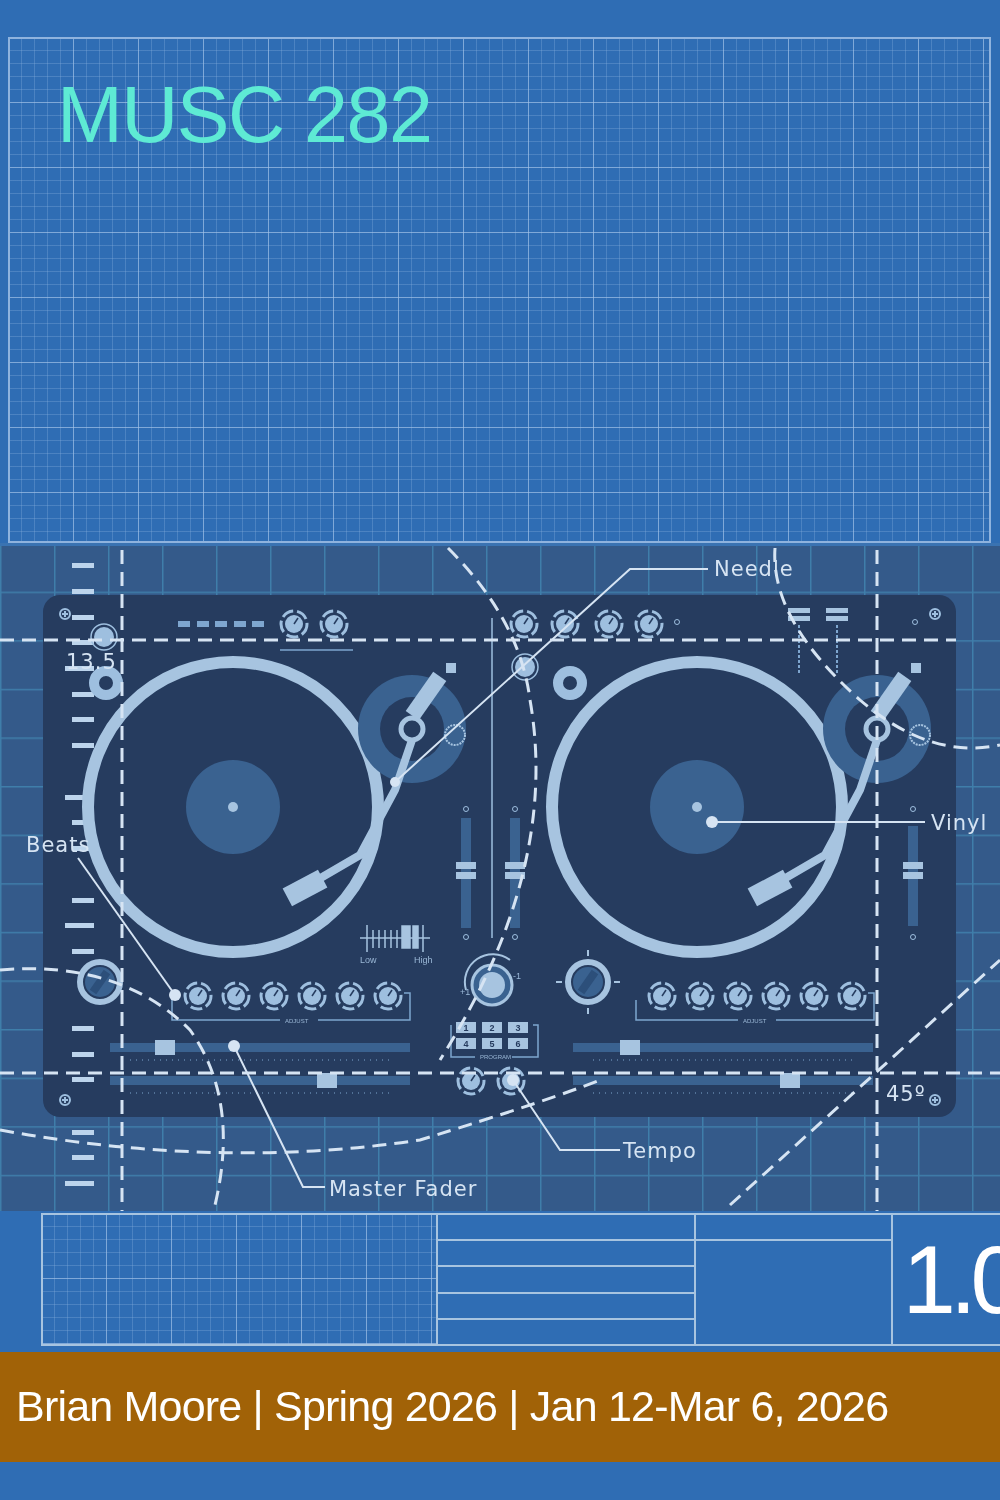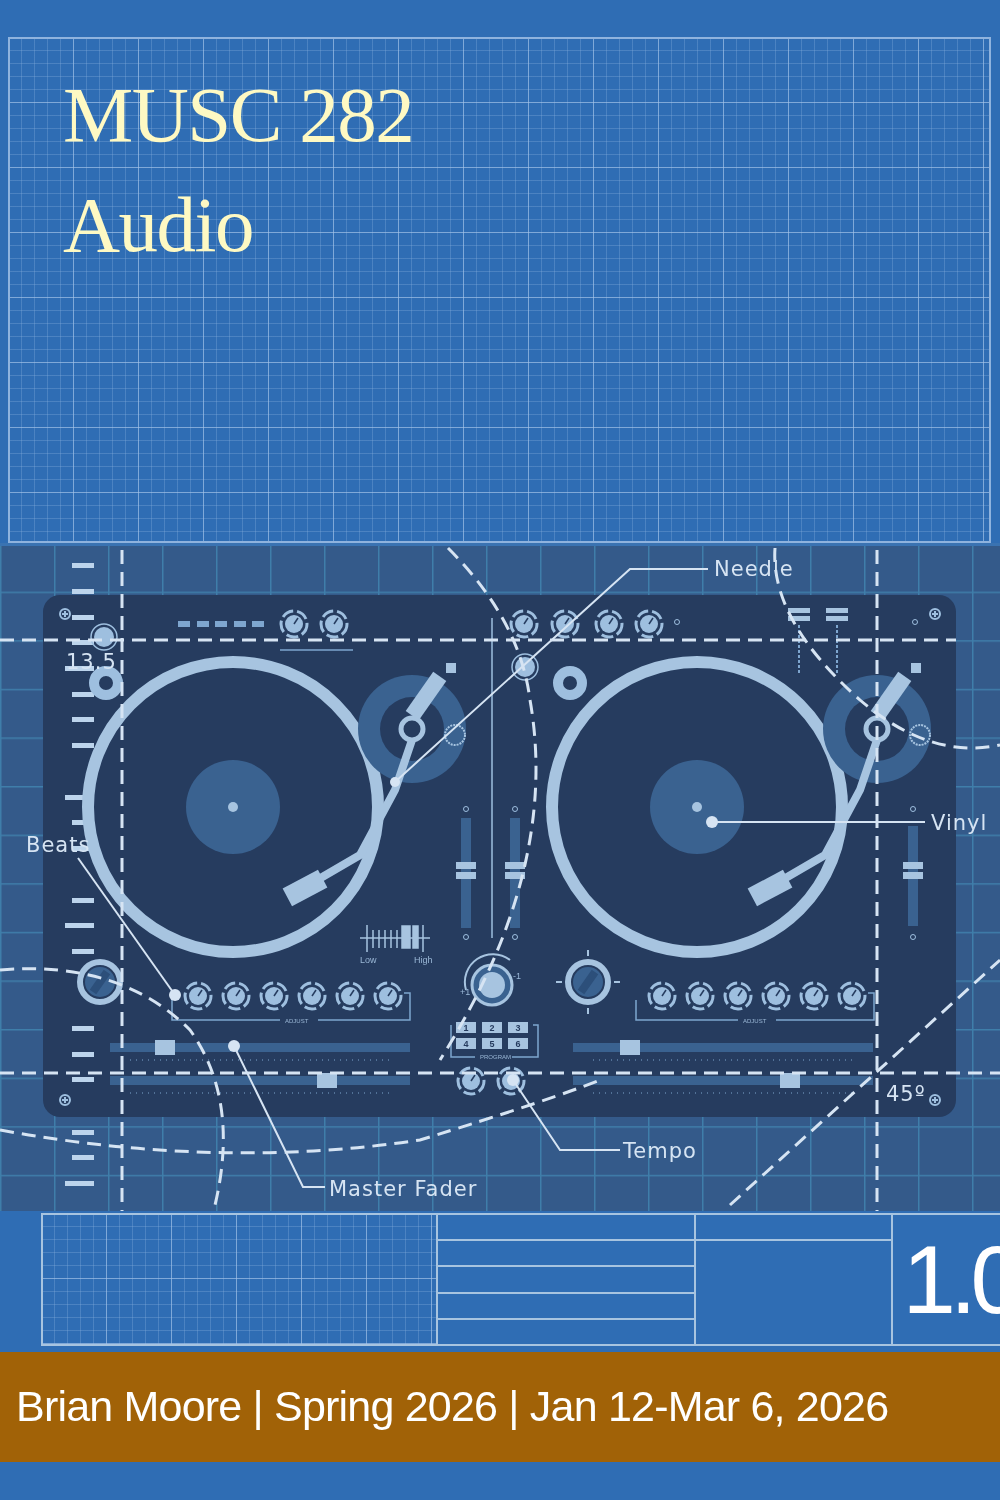--- a/index.html
+++ b/index.html
@@ -11,23 +11,23 @@
     background-color:#2f6db4;
     background-image:
       linear-gradient(rgba(170,200,235,0.55) 1.5px, transparent 1.5px),
       linear-gradient(90deg, rgba(170,200,235,0.55) 1.5px, transparent 1.5px),
       linear-gradient(rgba(150,185,228,0.28) 1px, transparent 1px),
       linear-gradient(90deg, rgba(150,185,228,0.28) 1px, transparent 1px);
     background-size:65px 65px, 65px 65px, 13px 13px, 13px 13px;
     background-position:-2px -2px;
   }
   .title {
-    position:absolute; left:63px; top:60px; width:900px;
-    color:#fef9c3; font-size:79px; line-height:110px; font-weight:400;
-    letter-spacing:-1.5px; margin:0;font-family:Liberation Serif, serif;
+    position:absolute; left:57px; top:60px; width:900px;
+    color:#5eead4; font-size:79px; line-height:110px; font-weight:400;
+    letter-spacing:-1.5px; margin:0;
   }
   .title span { display:block; }
   .illus { position:absolute; left:0; top:543px; width:1000px; height:668px; }
   .titleblock { position:absolute; left:20px; top:1213px; width:983px; height:133px;margin-left:21px; }
   .tb-grid {
     position:absolute; left:0; top:0; width:395px; height:133px;
     border:2px solid #a7c4e0; border-right:none; box-sizing:border-box;
     background-image:
       linear-gradient(rgba(170,200,235,0.55) 1.5px, transparent 1.5px),
       linear-gradient(90deg, rgba(170,200,235,0.55) 1.5px, transparent 1.5px),
@@ -51,21 +51,20 @@
 </style>
 </head>
 <body>
 
 <div class="cover">
 
   <div class="top-grid"></div>
 
   <h1 class="title">
     <span>MUSC 282</span>
-    <span>Audio</span>
   </h1>
 
   <svg class="illus" viewBox="0 543 1000 668" width="1000" height="668">
     <defs>
       <pattern id="bgGrid" x="0" y="543" width="54" height="48.6" patternUnits="userSpaceOnUse">
         <rect width="54" height="48.6" fill="#345a8a"></rect>
         <path d="M0 0 H54 M0 0 V48.6" stroke="#3f7eaa" stroke-width="3" fill="none"></path>
       </pattern>
       <g id="knob">
         <circle r="9" fill="#9ebfdf"></circle>

